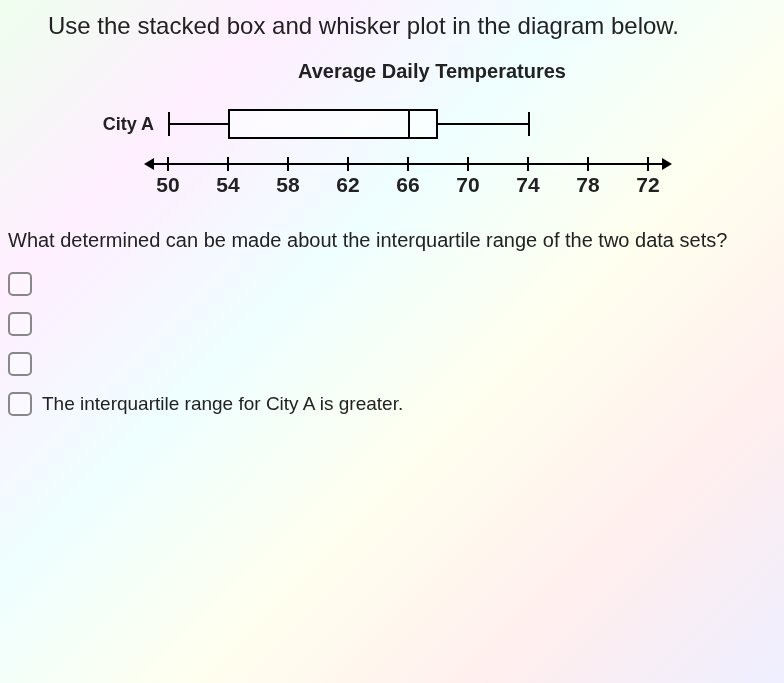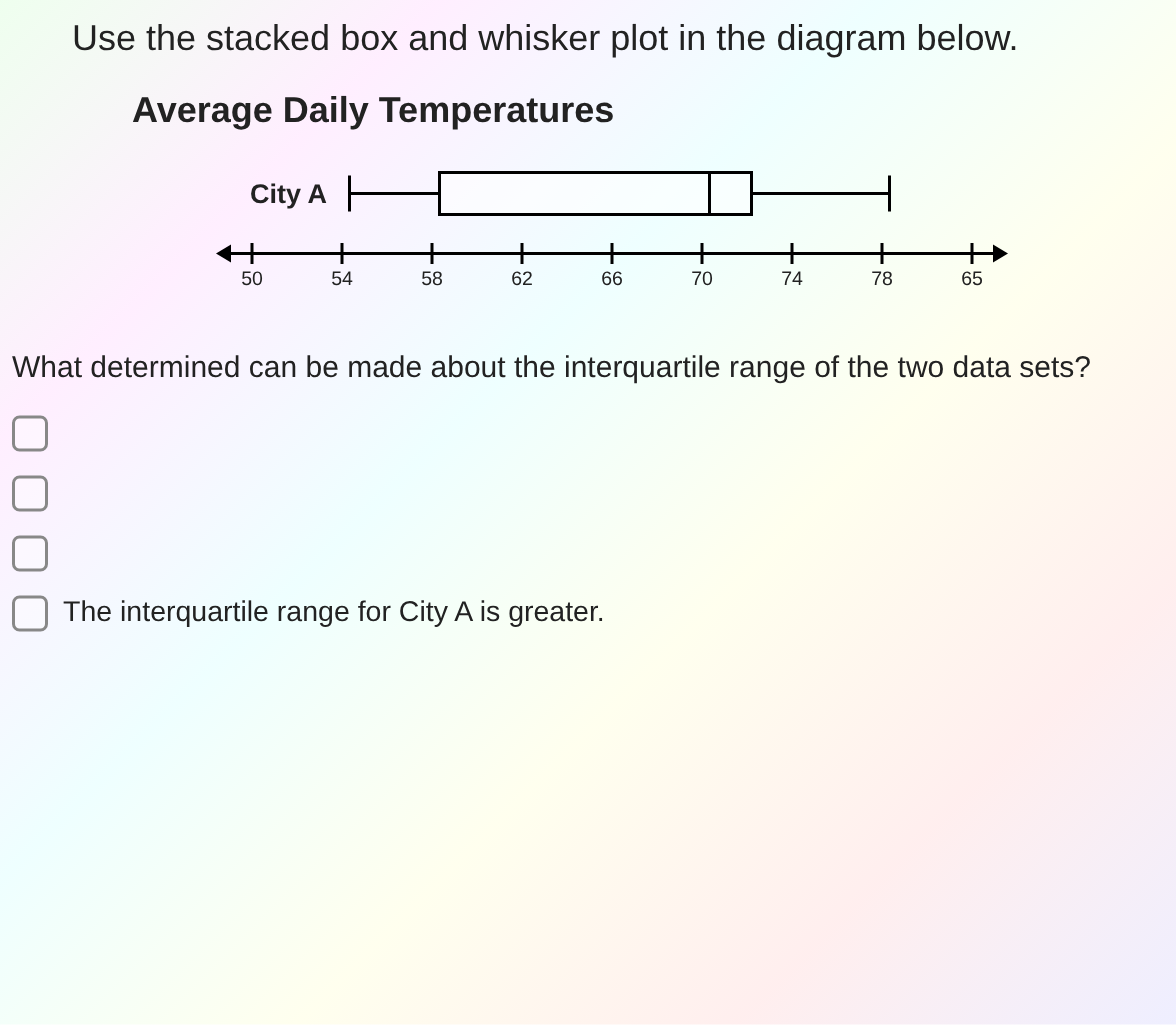--- a/index.html
+++ b/index.html
@@ -17,35 +17,35 @@
       padding: 12px 8px;
       color: #222;
       position: relative;
     }
     .instruction {
       font-size: 24px;
       margin-bottom: 20px;
       padding-left: 40px;
     }
     .chart-title {
-      font-size: 24px;
+      text-align: center;
+      font-size: 20px;
       font-weight: bold;
       margin-bottom: 18px;
       margin-left: 80px;
     }
     .chart-wrap {
       margin-left: 80px;
       margin-bottom: 30px;
     }
     .box-row {
       display: flex;
       align-items: center;
       height: 46px;
       margin-bottom: 10px;
-      justify-content: center;
     }
     .row-label {
       width: 80px;
       font-weight: bold;
       font-size: 18px;
       text-align: right;
       padding-right: 14px;
     }
     .plot-area {
       position: relative;
@@ -115,22 +115,23 @@
       position: absolute;
       top: 0px;
       width: 2px;
       height: 14px;
       background: #000;
       transform: translateX(-50%);
     }
     .tick-label {
       position: absolute;
       top: 16px;
-      font-size: 13px;
+      font-size: 21px;
       transform: translateX(-50%);
+      font-weight: bold;
     }
     .question {
       font-size: 20px;
       margin-bottom: 18px;
       padding-right: 6px;
       line-height: 1.35;
     }
     .option {
       display: flex;
       align-items: center;
@@ -185,21 +186,21 @@
         <div class="tick-label" style="left:37.5%">62</div>
       <div class="tick" style="left:50%"></div>
         <div class="tick-label" style="left:50%">66</div>
       <div class="tick" style="left:62.5%"></div>
         <div class="tick-label" style="left:62.5%">70</div>
       <div class="tick" style="left:75%"></div>
         <div class="tick-label" style="left:75%">74</div>
       <div class="tick" style="left:87.5%"></div>
         <div class="tick-label" style="left:87.5%">78</div>
       <div class="tick" style="left:100%"></div>
-        <div class="tick-label" style="left:100%">65</div>
+        <div class="tick-label" style="left:100%">72</div>
     </div>
   </div>
 </div>
 
 <div class="question">What determined can be made about the interquartile range of the two data sets?</div>
 
 <div class="option">
   <div class="checkbox"></div>
 </div>
 <div class="option">

